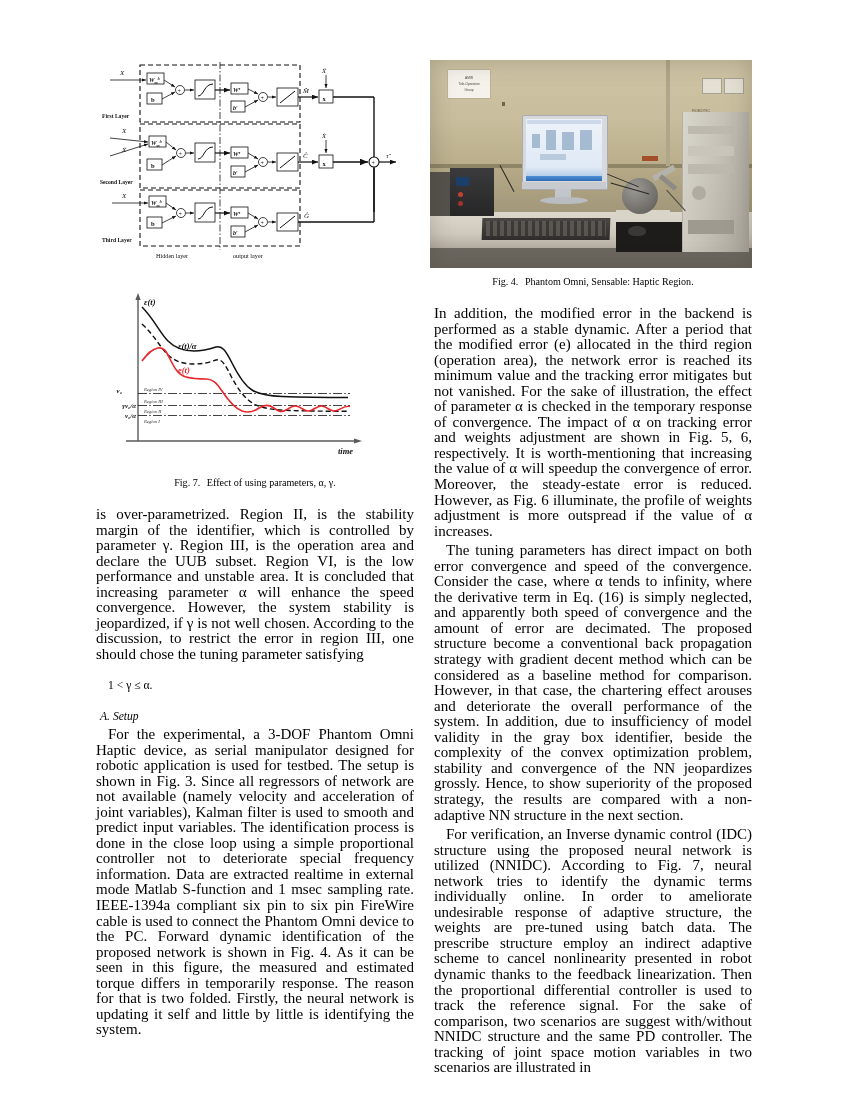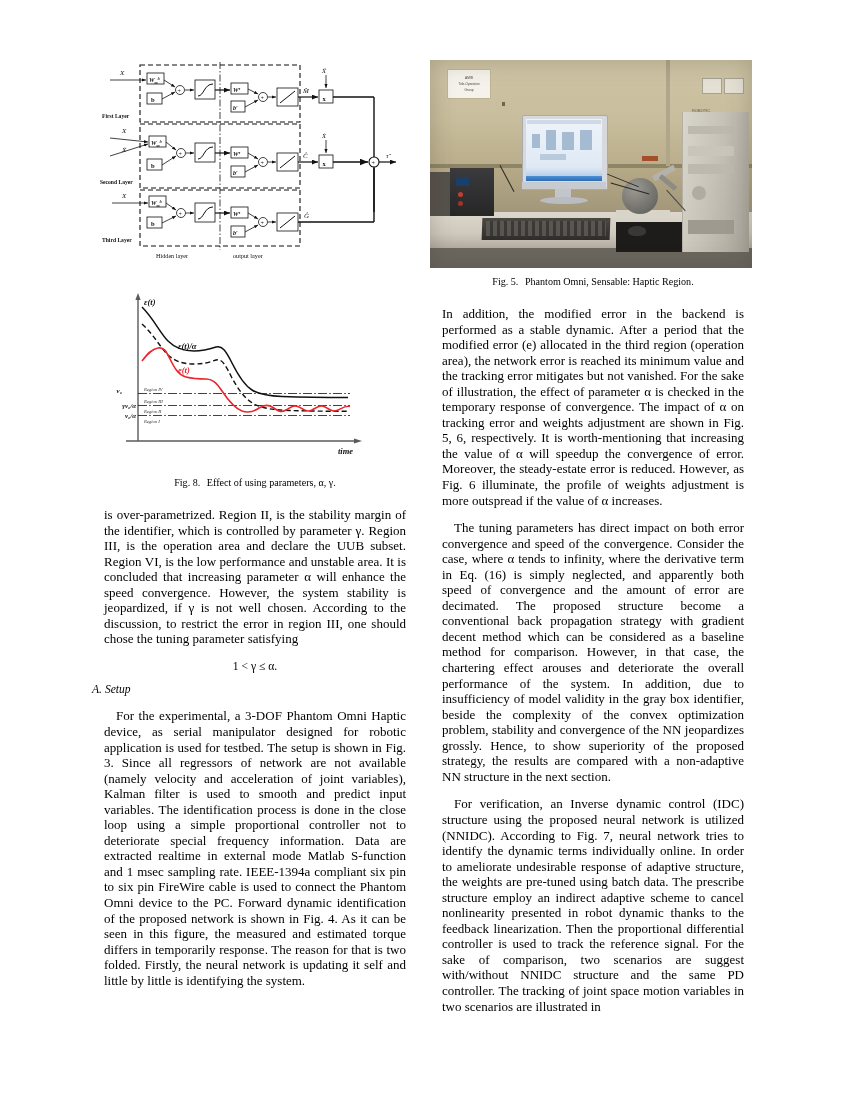--- a/index.html
+++ b/index.html
@@ -24,46 +24,45 @@
   .col {
     position: absolute;
     top: 60px;
     width: 326px;
   }
   .col-left  { left: 92px; }
   .col-right { left: 430px; }
 
   
   .para {
-    font-size: 13px;
+    font-size: 15px;
     line-height: 15.55px;
     text-align: justify;
     text-justify: inter-word;
-    margin: 12px;
+    margin: 4px;
     text-indent: 12px;
     hyphens: none;
   }
   .para.noindent { text-indent: 0; }
   .sec-head {
     font-size: 11.5px;
     text-align: center;
     font-variant: small-caps;
     letter-spacing: .2px;
     margin: 11px 0 7px 0;
   }
   .sub-head {
     font-size: 11.6px;
     font-style: italic;
-    margin: 9px 0 3px 0;
+    margin: 9px 0 3px 8px;
   }
   .eqline {
     font-size: 11.6px;
     line-height: 15.55px;
-    margin: 8px;
-    text-align: center;
+    margin: 16px;
   }
 
   
   .caption {
     font-size: 10.1px;
     text-align: center;
     margin: 7px 0 0 0;
     line-height: 13px;
   }
   .caption .lbl { margin-right: 4px; }
@@ -350,21 +349,21 @@
           <text x="46" y="102" font-size="4.6" font-style="italic" fill="#333">Region IV</text>
           <text x="46" y="113.5" font-size="4.6" font-style="italic" fill="#333">Region III</text>
           <text x="46" y="124" font-size="4.6" font-style="italic" fill="#333">Region II</text>
           <text x="46" y="134" font-size="4.6" font-style="italic" fill="#333">Region I</text>
 
           <text x="240" y="165" font-size="8.5" font-weight="bold" font-style="italic">time</text>
         </g>
       </svg>
     </div>
     <p class="caption">
-      <span class="lbl">Fig. 8.</span>
+      <span class="lbl">Fig. 7.</span>
       <span>Effect of using parameters, α, γ.</span>
     </p>
 
     <p class="para noindent" style="margin-top:18px;">is over-parametrized. Region II, is the stability margin of the identifier, which is controlled by parameter γ. Region III, is the operation area and declare the UUB subset. Region VI, is the low performance and unstable area. It is concluded that increasing parameter α will enhance the speed convergence. However, the system stability is jeopardized, if γ is not well chosen. According to the discussion, to restrict the error in region III, one should chose the tuning parameter satisfying</p>
     <p class="eqline">1 &lt; γ ≤ α.</p>
 
     <p class="sub-head">A.  Setup</p>
     <p class="para">For the experimental, a 3-DOF Phantom Omni Haptic device, as serial manipulator designed for robotic application is used for testbed. The setup is shown in Fig. 3. Since all regressors of network are not available (namely velocity and acceleration of joint variables), Kalman filter is used to smooth and predict input variables. The identification process is done in the close loop using a simple proportional controller not to deteriorate special frequency information. Data are extracted realtime in external mode Matlab S-function and 1 msec sampling rate. IEEE-1394a compliant six pin to six pin FireWire cable is used to connect the Phantom Omni device to the PC. Forward dynamic identification of the proposed network is shown in Fig. 4. As it can be seen in this figure, the measured and estimated torque differs in temporarily response. The reason for that is two folded. Firstly, the neural network is updating it self and little by little is identifying the system.</p>
   </div>
 
@@ -430,21 +429,21 @@
       <div class="ph-tower-b5"></div>
 
       <div class="ph-cable1"></div>
       <div class="ph-cable2"></div>
       <div class="ph-cable3"></div>
       <div class="ph-cable4"></div>
 
       <div class="ph-vign"></div>
     </div>
     <p class="caption">
-      <span class="lbl">Fig. 5.</span>
+      <span class="lbl">Fig. 4.</span>
       <span>Phantom Omni, Sensable: Haptic Region.</span>
     </p>
 
     <p class="para noindent" style="margin-top:18px;">In addition, the modified error in the backend is performed as a stable dynamic. After a period that the modified error (e) allocated in the third region (operation area), the network error is reached its minimum value and the tracking error mitigates but not vanished. For the sake of illustration, the effect of parameter α is checked in the temporary response of convergence. The impact of α on tracking error and weights adjustment are shown in Fig. 5, 6, respectively. It is worth-mentioning that increasing the value of α will speedup the convergence of error. Moreover, the steady-estate error is reduced. However, as Fig. 6 illuminate, the profile of weights adjustment is more outspread if the value of α increases.</p>
     <p class="para">The tuning parameters has direct impact on both error convergence and speed of the convergence. Consider the case, where α tends to infinity, where the derivative term in Eq. (16) is simply neglected, and apparently both speed of convergence and the amount of error are decimated. The proposed structure become a conventional back propagation strategy with gradient decent method which can be considered as a baseline method for comparison. However, in that case, the chartering effect arouses and deteriorate the overall performance of the system. In addition, due to insufficiency of model validity in the gray box identifier, beside the complexity of the convex optimization problem, stability and convergence of the NN jeopardizes grossly. Hence, to show superiority of the proposed strategy, the results are compared with a non-adaptive NN structure in the next section.</p>
 
     <p class="para">For verification, an Inverse dynamic control (IDC) structure using the proposed neural network is utilized (NNIDC). According to Fig. 7, neural network tries to identify the dynamic terms individually online. In order to ameliorate undesirable response of adaptive structure, the weights are pre-tuned using batch data. The prescribe structure employ an indirect adaptive scheme to cancel nonlinearity presented in robot dynamic thanks to the feedback linearization. Then the proportional differential controller is used to track the reference signal. For the sake of comparison, two scenarios are suggest with/without NNIDC structure and the same PD controller. The tracking of joint space motion variables in two scenarios are illustrated in</p>
   </div>
 
 </div>

